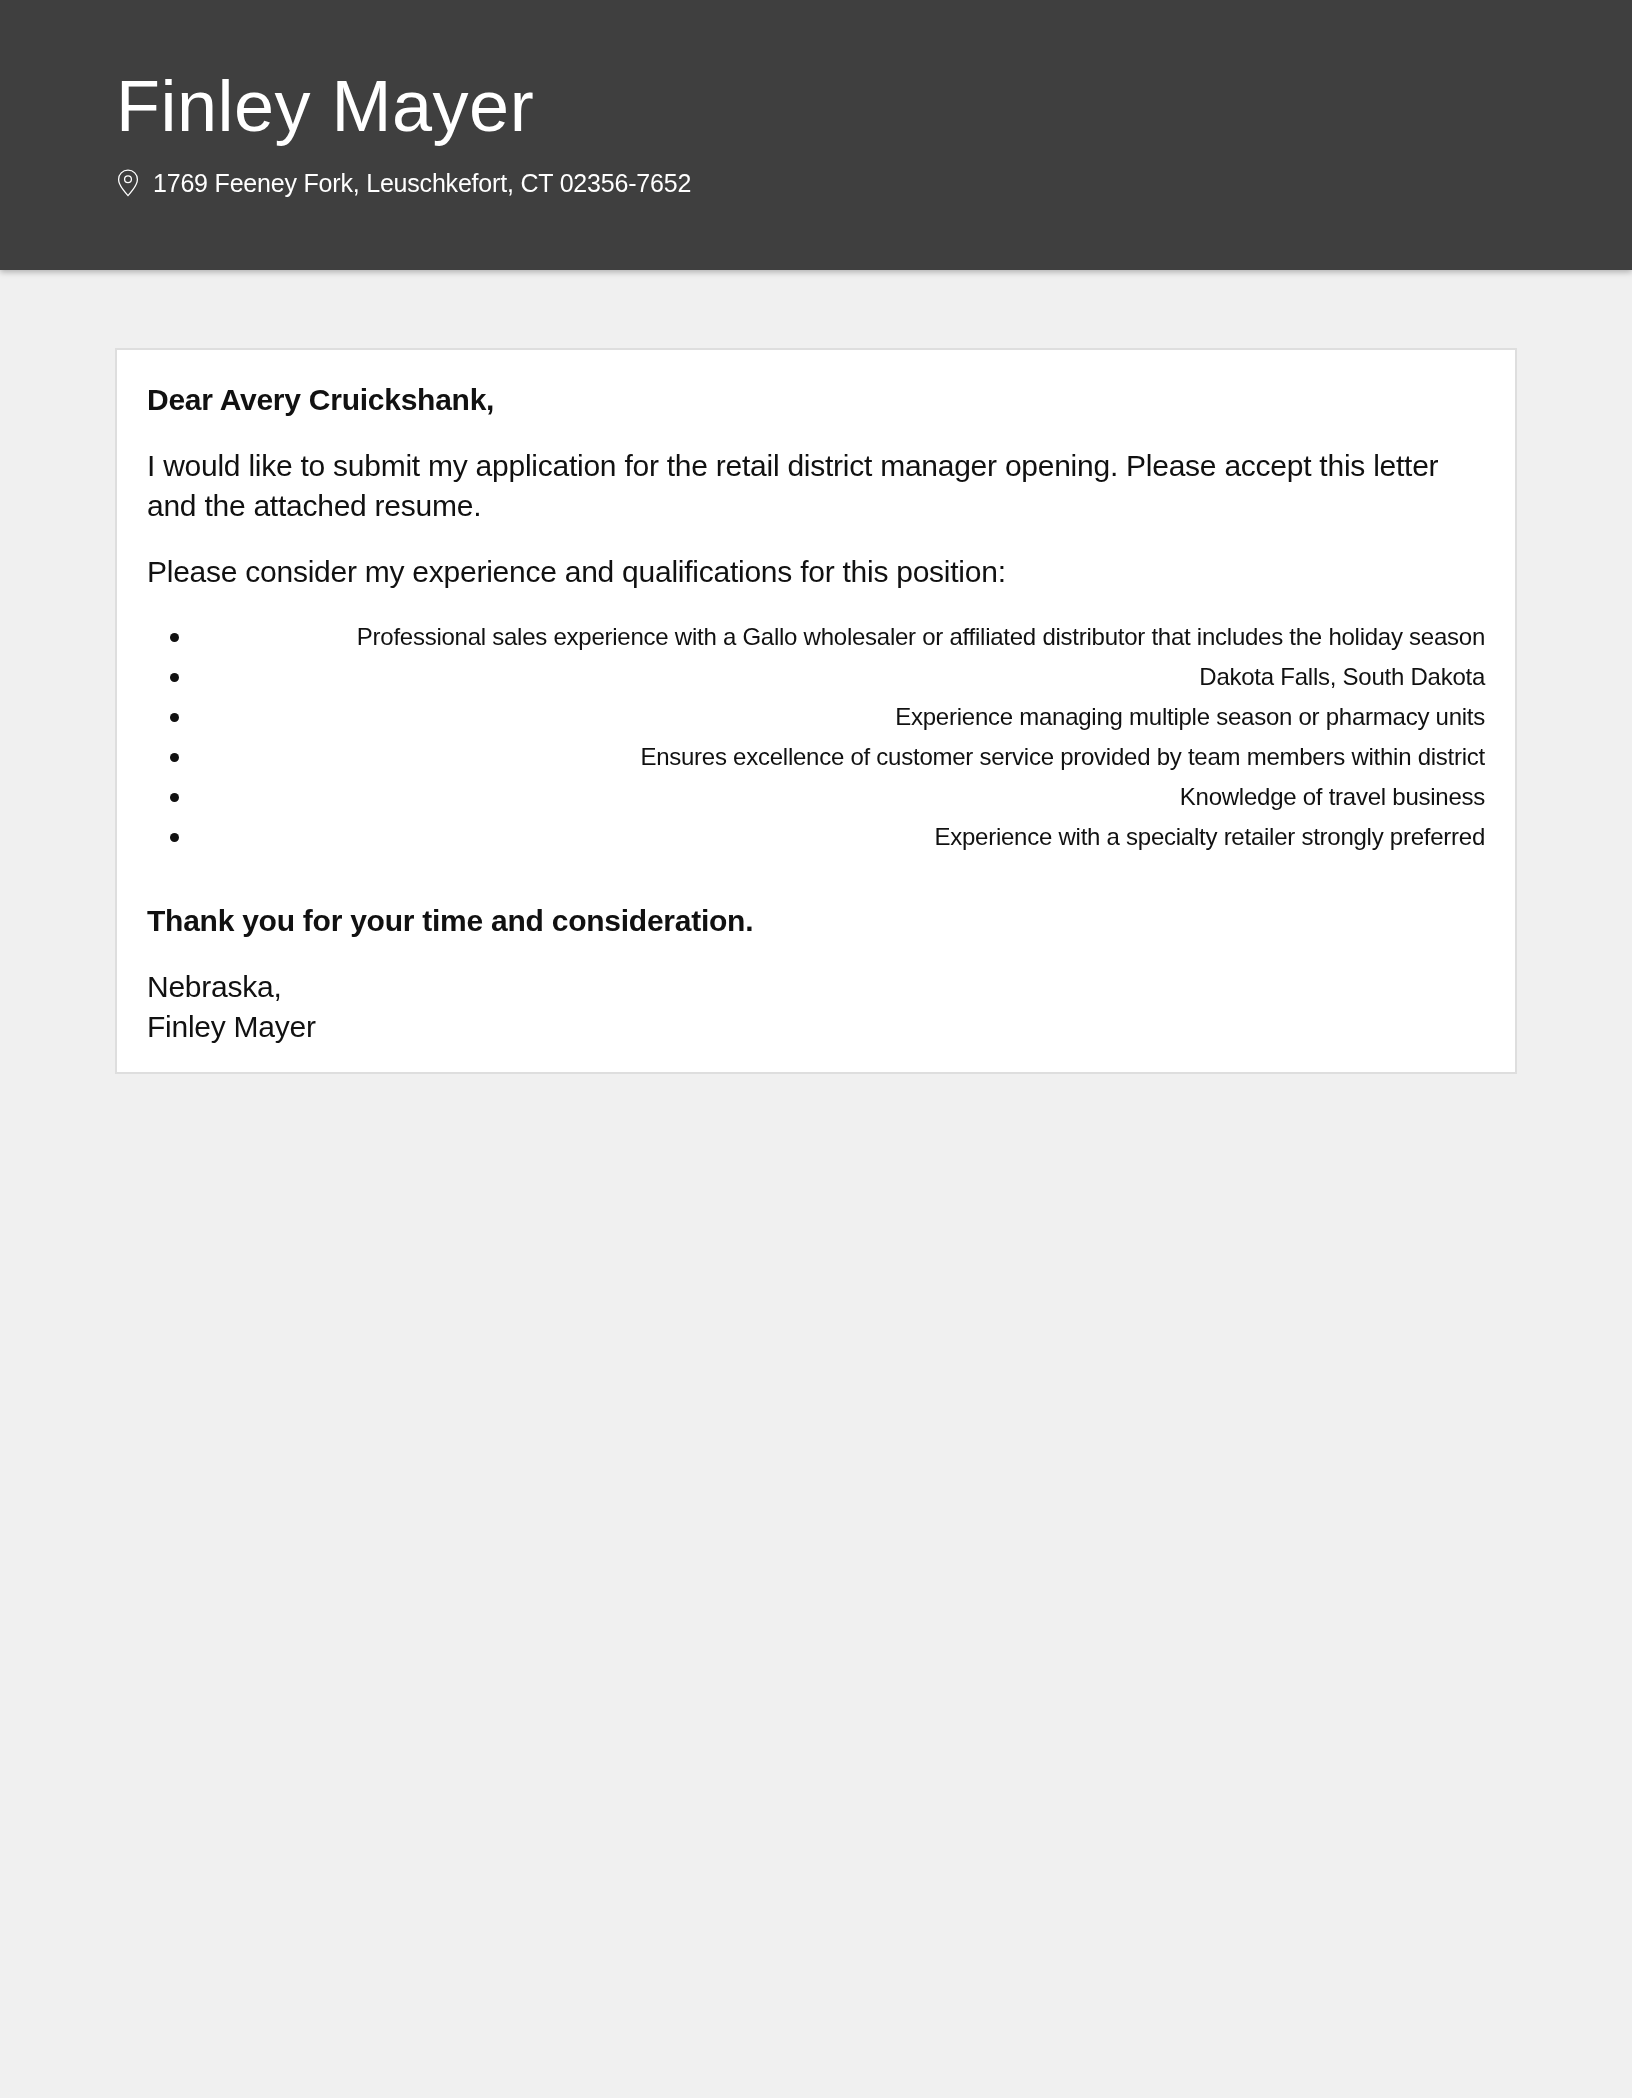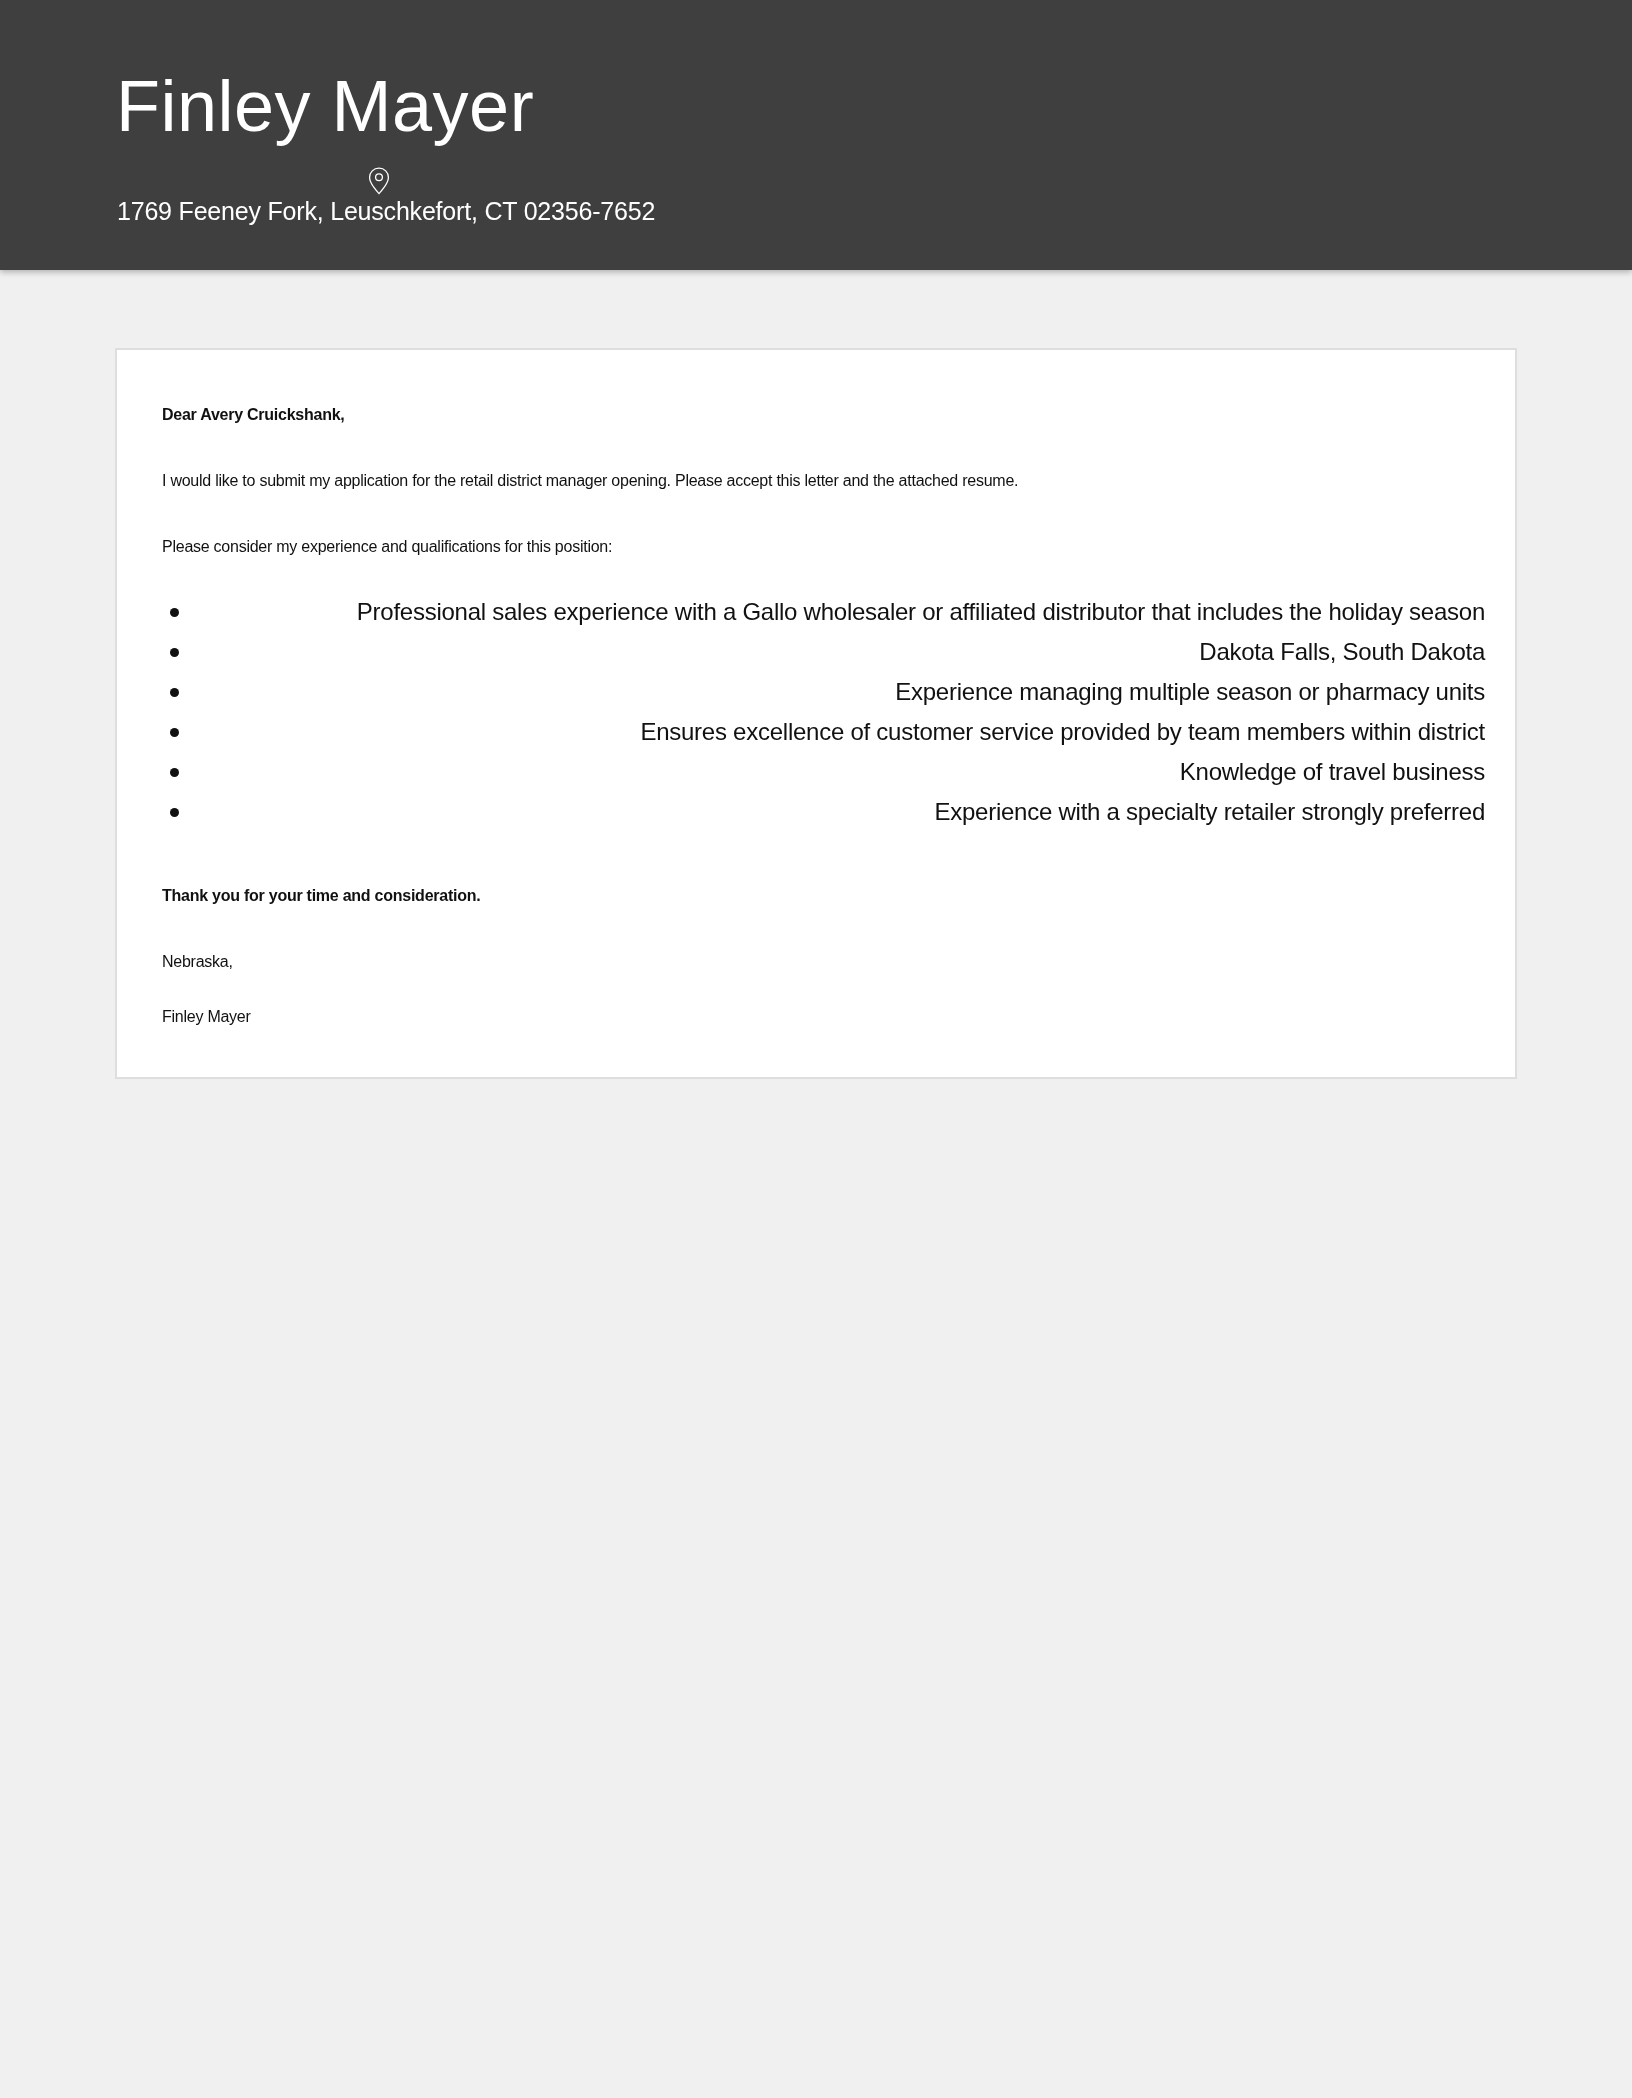--- a/index.html
+++ b/index.html
@@ -38,21 +38,20 @@
       white-space: nowrap;
     }
     .address-row {
       position: absolute;
       left: 117px;
       top: 167px;
       height: 32px;
       display: flex;
       align-items: center;
       white-space: nowrap;
-      flex-direction: column;
     }
     .pin-icon {
       width: 22px;
       height: 28px;
       display: inline-block;
       margin-right: 14px;
     }
     .pin-icon svg { display: block; }
     .address {
       font-size: 25px;
@@ -64,22 +63,22 @@
       position: absolute;
       left: 115px;
       top: 348px;
       width: 1338px;
       padding: 30px 30px 25px 30px;
       background: #ffffff;
       border: 2px solid #dedede;
       z-index: 1;
     }
     .card p {
-      margin: 15px;
-      font-size: 16px;
+      margin: 0;
+      font-size: 30px;
       line-height: 40px;
       letter-spacing: -0.25px;
     }
     .greeting {
       font-weight: bold;
     }
     .para {
       margin-top: 26px !important;
     }
     .list {

